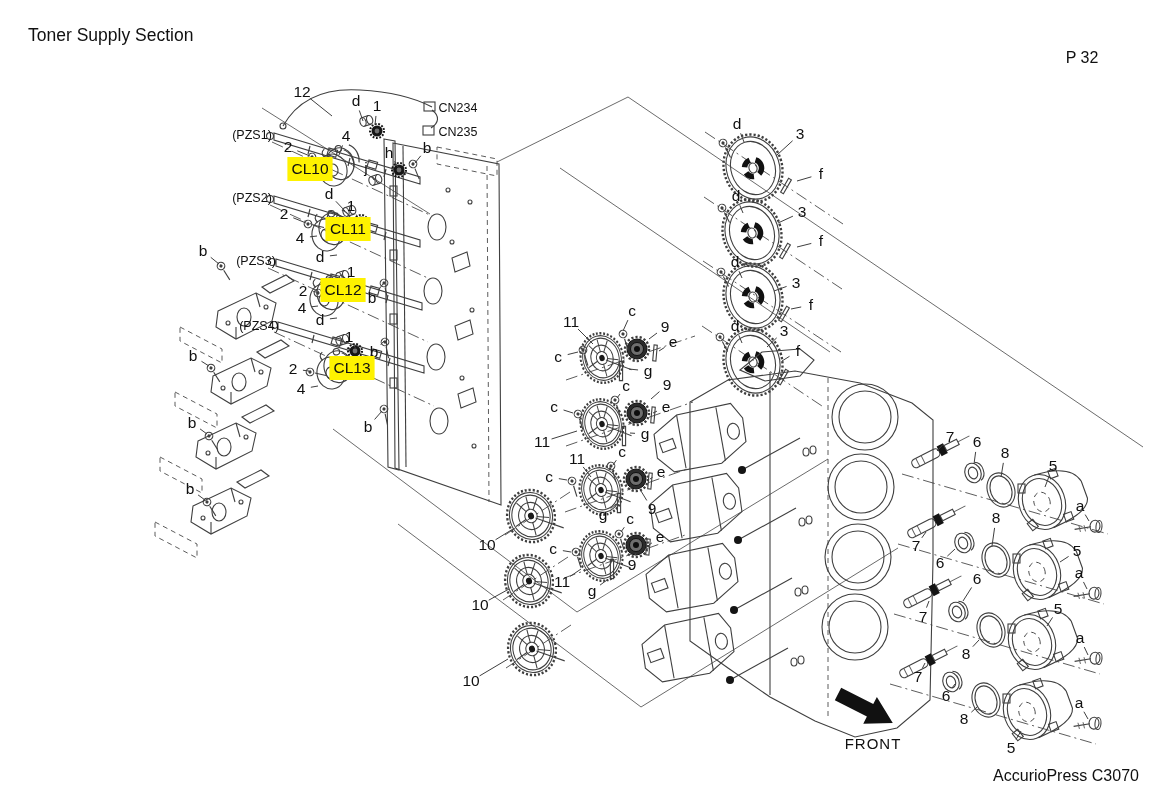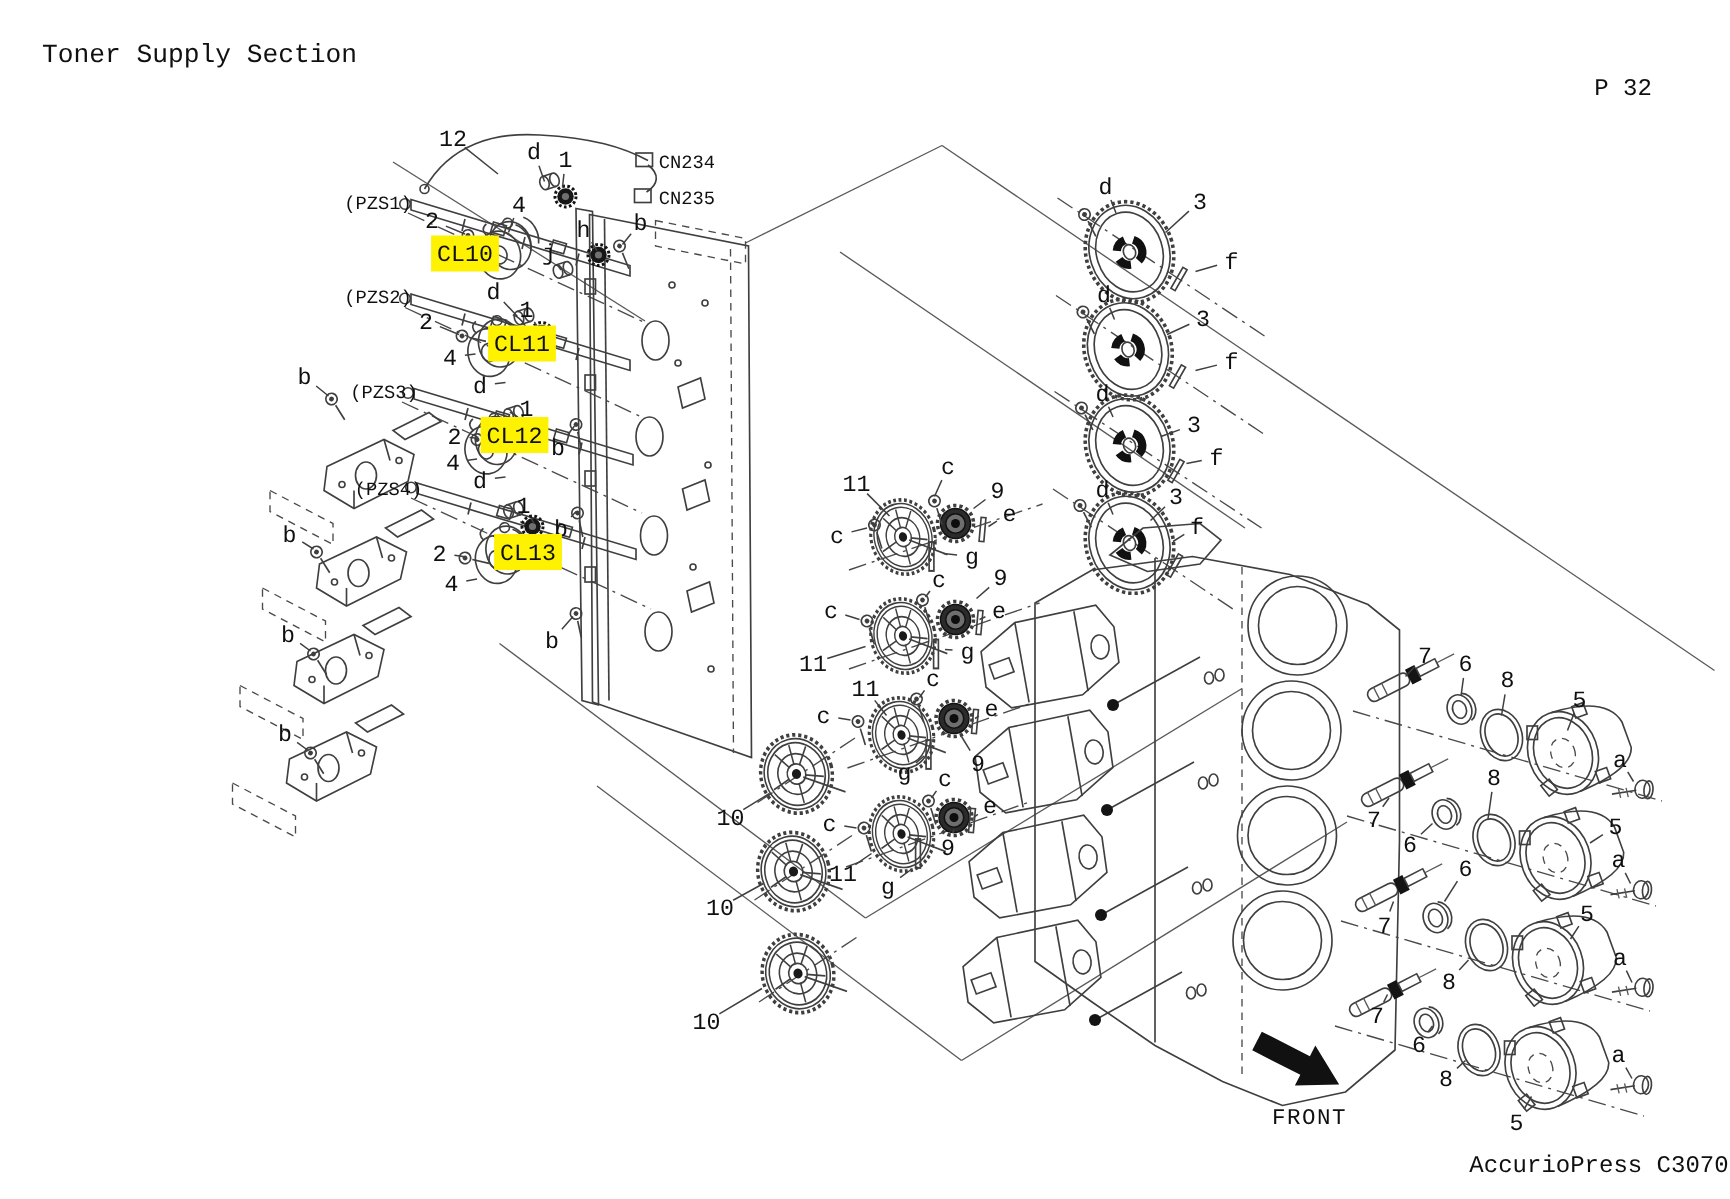--- a/index.html
+++ b/index.html
@@ -1,17 +1,17 @@
 <!DOCTYPE html>
 <html><head>
 <meta charset="utf-8">
 <style>
   html,body{margin:0;padding:0;background:#ffffff;}
   #stage{position:relative;width:1153px;height:799px;background:#fff;overflow:hidden;
-         font-family:Liberation Mono, monospace;}
+         font-family:Liberation Sans, sans-serif;}
   svg{position:absolute;left:0;top:0;}
   .art{stroke:#3f3f3f;fill:none;stroke-width:1.1;}
   .thin{stroke:#5a5a5a;fill:none;stroke-width:0.9;}
   .axis{stroke:#4a4a4a;fill:none;stroke-width:0.9;stroke-dasharray:12 4 2 4;}
   .dash{stroke:#4a4a4a;fill:none;stroke-width:0.9;stroke-dasharray:5 4;}
   .teeth{stroke:#3f3f3f;fill:none;stroke-width:2.4;stroke-dasharray:2.2 2;}
   text{fill:#101010;}
   .hdr{font-size:17.5px;}
   .pg{font-size:16px;}
   .ftr{font-size:16px;}

